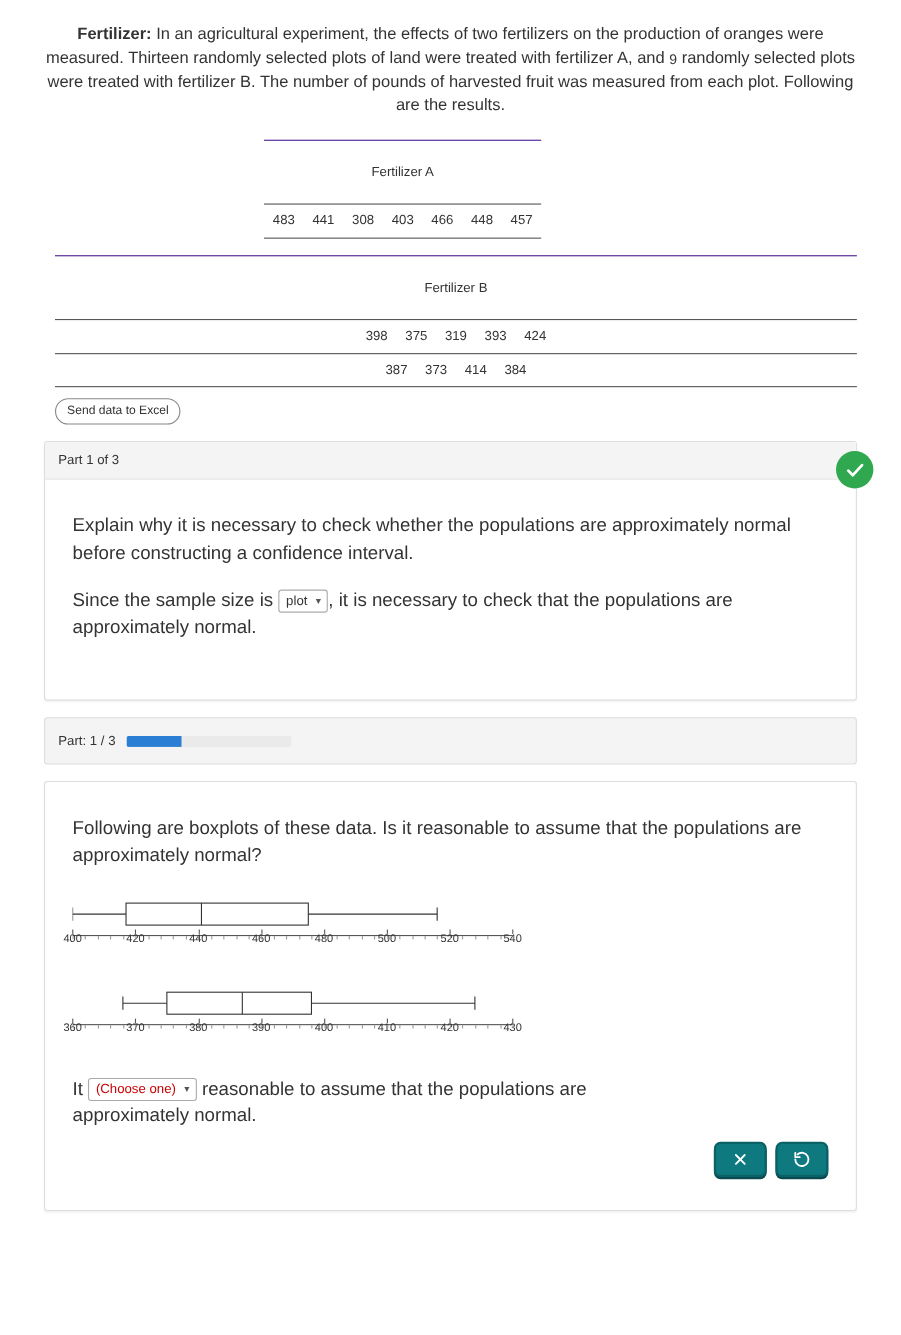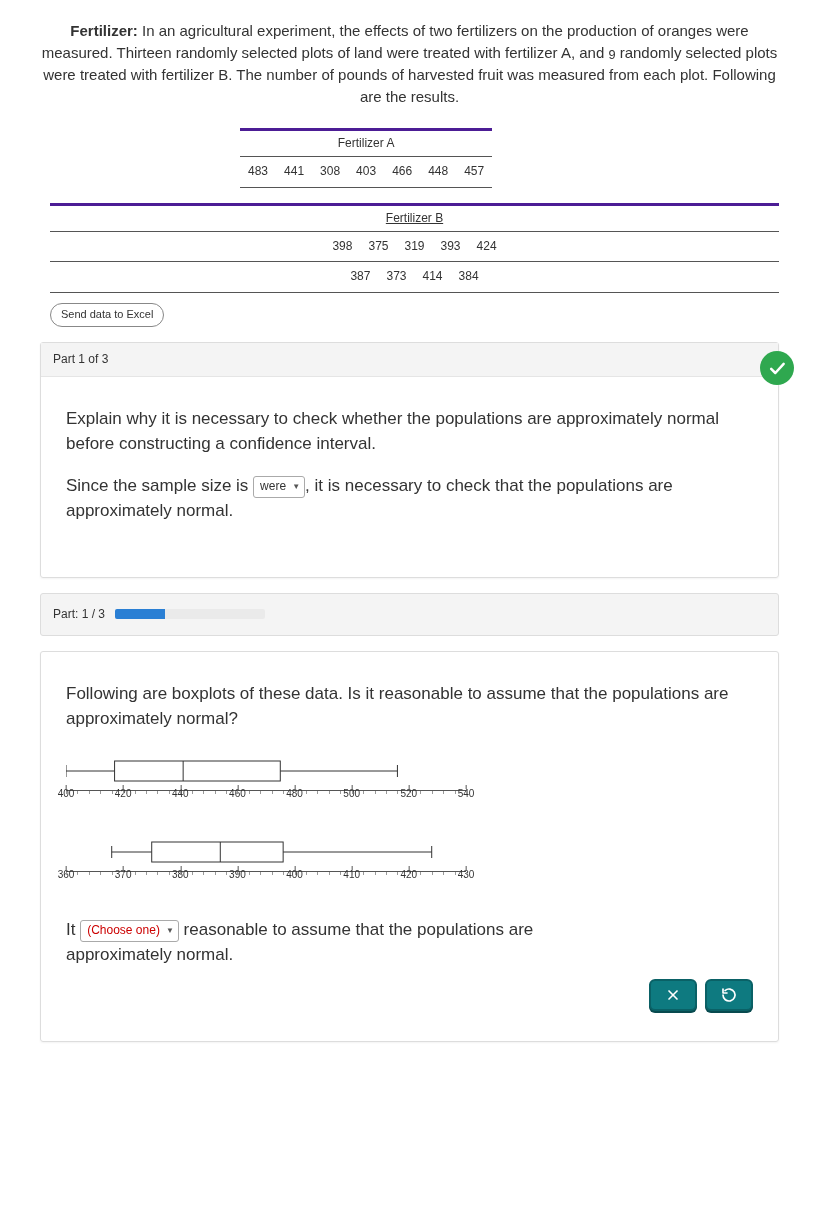--- a/index.html
+++ b/index.html
@@ -11,22 +11,22 @@
     color: #333;
     font-size: 15px;
     line-height: 1.45;
   }
   .intro { margin-bottom: 20px; text-align: center; }
   .intro-hdr { font-weight: bold; }
   .sub9 { font-size: 0.85em; vertical-align: -1px; }
   .tables { margin: 10px 0 10px 0; }
   .tbl-wrap { display: inline-block; vertical-align: top; }
   .tbl-a { margin-left: 200px; }
-  .tbl-b { display:block; margin-top: 15px; margin-left: 10px; text-decoration: underline; }
-  .tbl-cap { text-align: center; font-size: 12px; border-top:3px solid #4c1d95; border-bottom:1px solid #555; padding: 4px 0; }
+  .tbl-b { display:block; margin-top: 15px; margin-left: 10px; }
+  .tbl-cap { text-align: center; font-size: 12px; border-top:1px solid #4c1d95; border-bottom:1px solid #555; padding: 20px 0; }
   .data-row { border-bottom: 1px solid #555; padding: 4px 0; font-size: 12px; text-align:center;}
   .data-row span { display:inline-block; padding: 2px 8px; }
   .send-btn {
     display:inline-block; margin: 10px 0 0 10px;
     border:1px solid #888; border-radius: 14px;
     padding: 3px 10px; font-size: 11px; color:#333; background:#fff;
     cursor:pointer;
   }
   .card {
     border: 1px solid #ddd;
@@ -103,21 +103,21 @@
 <div class="card">
   <div class="card-header">Part 1 of 3</div>
   <div class="check-badge">
     <svg viewBox="0 0 24 24" fill="none" stroke="#fff" stroke-width="3" stroke-linecap="round" stroke-linejoin="round">
         <polyline points="5 13 10 18 20 7"></polyline>
       </svg>
   </div>
   <div class="card-body">
     <p>Explain why it is necessary to check whether the populations are approximately normal before constructing a confidence interval.</p>
     <p>
-      <span>Since the sample size is </span><span class="selectish">were</span><span>, it is necessary to check that the populations are approximately normal.</span>
+      <span>Since the sample size is </span><span class="selectish">plot</span><span>, it is necessary to check that the populations are approximately normal.</span>
     </p>
   </div>
 </div>
 
 <div class="progress-row">
   <span>Part: 1 / 3</span>
   <div class="pbar">
       <div class="pbar-fill" id="pfill" style="width: 33%;"></div>
     </div>
 </div>

